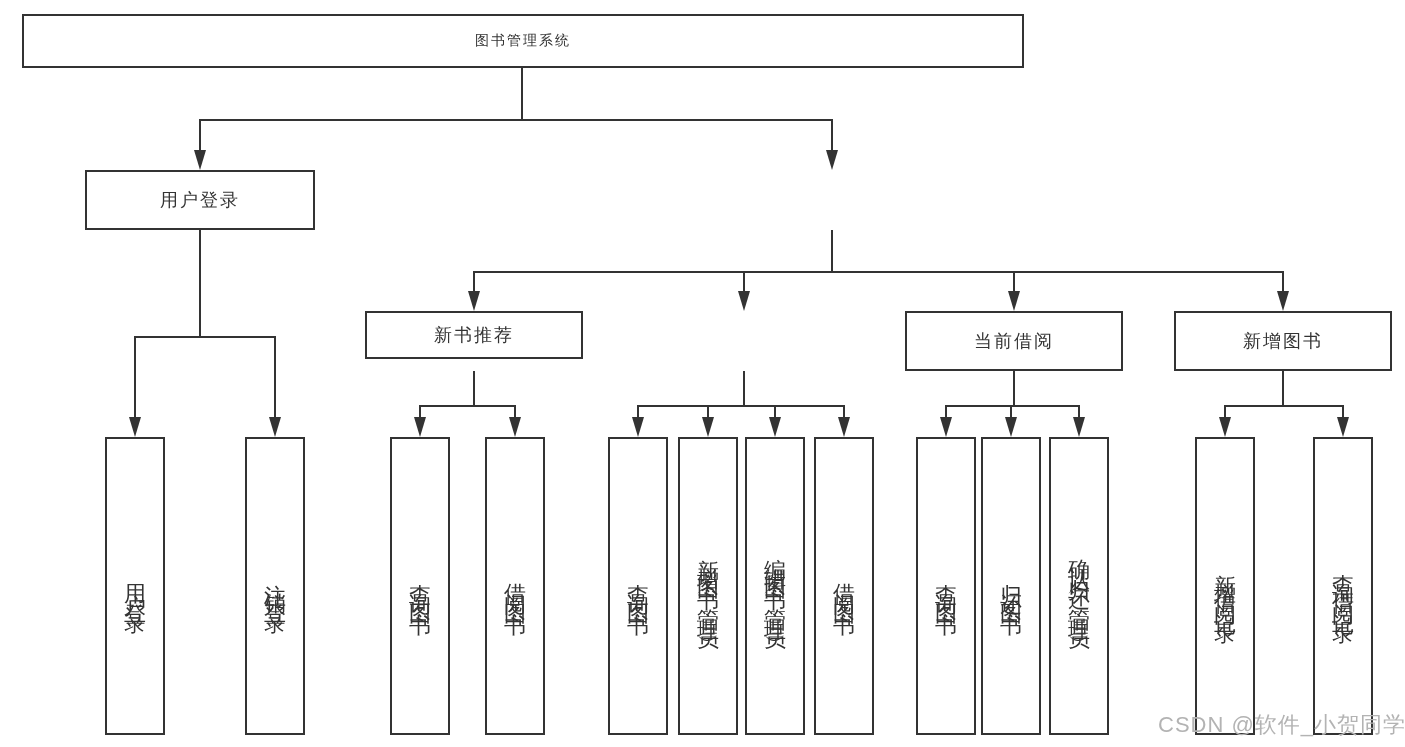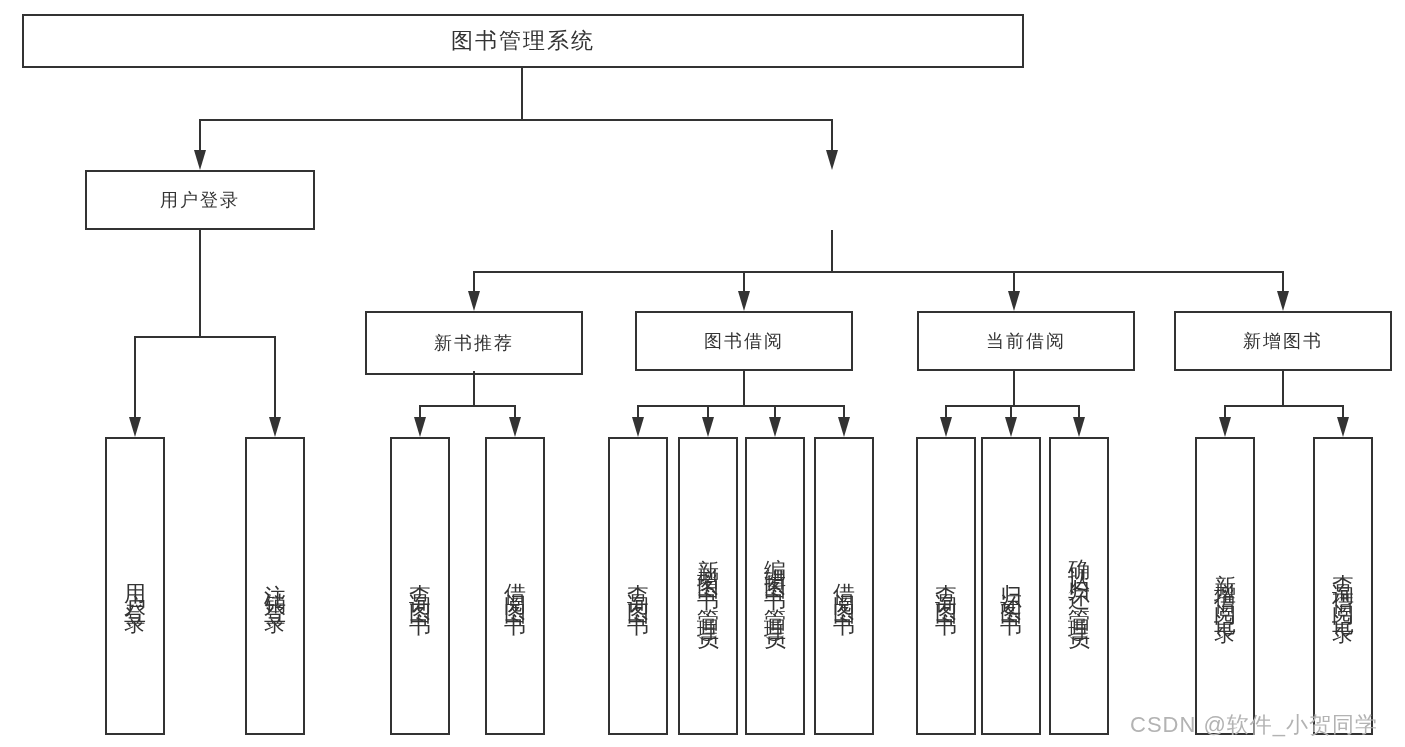--- a/index.html
+++ b/index.html
@@ -20,39 +20,39 @@
     position:absolute;
     box-sizing:border-box;
     border:2px solid var(--line);
     background:#ffffff;
     display:flex;
     align-items:center;
     justify-content:center;
     color:var(--text);
   }
   .hbox{font-size:18px;letter-spacing:2px;white-space:nowrap;}
-  .rootbox{font-size:22px;}
+  .rootbox{font-size:14px;}
   .vbox span{
     writing-mode:vertical-rl;
     text-orientation:mixed;
     font-size:22px;
     letter-spacing:10px;
     line-height:1;
   }
   .vl{position:absolute;width:2px;background:var(--line);}
   .hl{position:absolute;height:2px;background:var(--line);}
   .ar{
     position:absolute;width:0;height:0;
     border-left:6px solid transparent;
     border-right:6px solid transparent;
     border-top:20px solid var(--line);
   }
   .watermark{
     position:absolute;
-    left:1130px;top:710px;
+    left:1158px;top:710px;
     font-size:22px;
     color:var(--watermark);
     letter-spacing:1px;
     white-space:nowrap;
   }
 </style>
 </head>
 <body>
 
 <div class="canvas">
@@ -83,27 +83,24 @@
   <div class="hl" style="left:473px;top:271px;width:811px;"></div>
   <div class="vl" style="left:473px;top:271px;height:24px;"></div>
   <div class="ar" style="left:468px;top:291px;"></div>
   <div class="vl" style="left:743px;top:271px;height:24px;"></div>
   <div class="ar" style="left:738px;top:291px;"></div>
   <div class="vl" style="left:1013px;top:271px;height:24px;"></div>
   <div class="ar" style="left:1008px;top:291px;"></div>
   <div class="vl" style="left:1282px;top:271px;height:24px;"></div>
   <div class="ar" style="left:1277px;top:291px;"></div>
 
-  <div class="box hbox" style="left:365px;top:311px;width:218px;height:64px;">
+  <div class="box hbox" style="left:365px;top:311px;width:218px;height:48px;">
     <span>新书推荐</span>
   </div>
-  <div class="box hbox" style="left:635px;top:311px;width:218px;height:60px;">
-    <span>图书借阅</span>
-  </div>
-  <div class="box hbox" style="left:905px;top:311px;width:218px;height:60px;margin-left:12px;">
+  <div class="box hbox" style="left:905px;top:311px;width:218px;height:60px;">
     <span>当前借阅</span>
   </div>
   <div class="box hbox" style="left:1174px;top:311px;width:218px;height:60px;">
     <span>新增图书</span>
   </div>
 
   <div class="vl" style="left:473px;top:371px;height:34px;"></div>
   <div class="hl" style="left:419px;top:405px;width:97px;"></div>
   <div class="vl" style="left:419px;top:405px;height:16px;"></div>
   <div class="ar" style="left:414px;top:417px;"></div>

